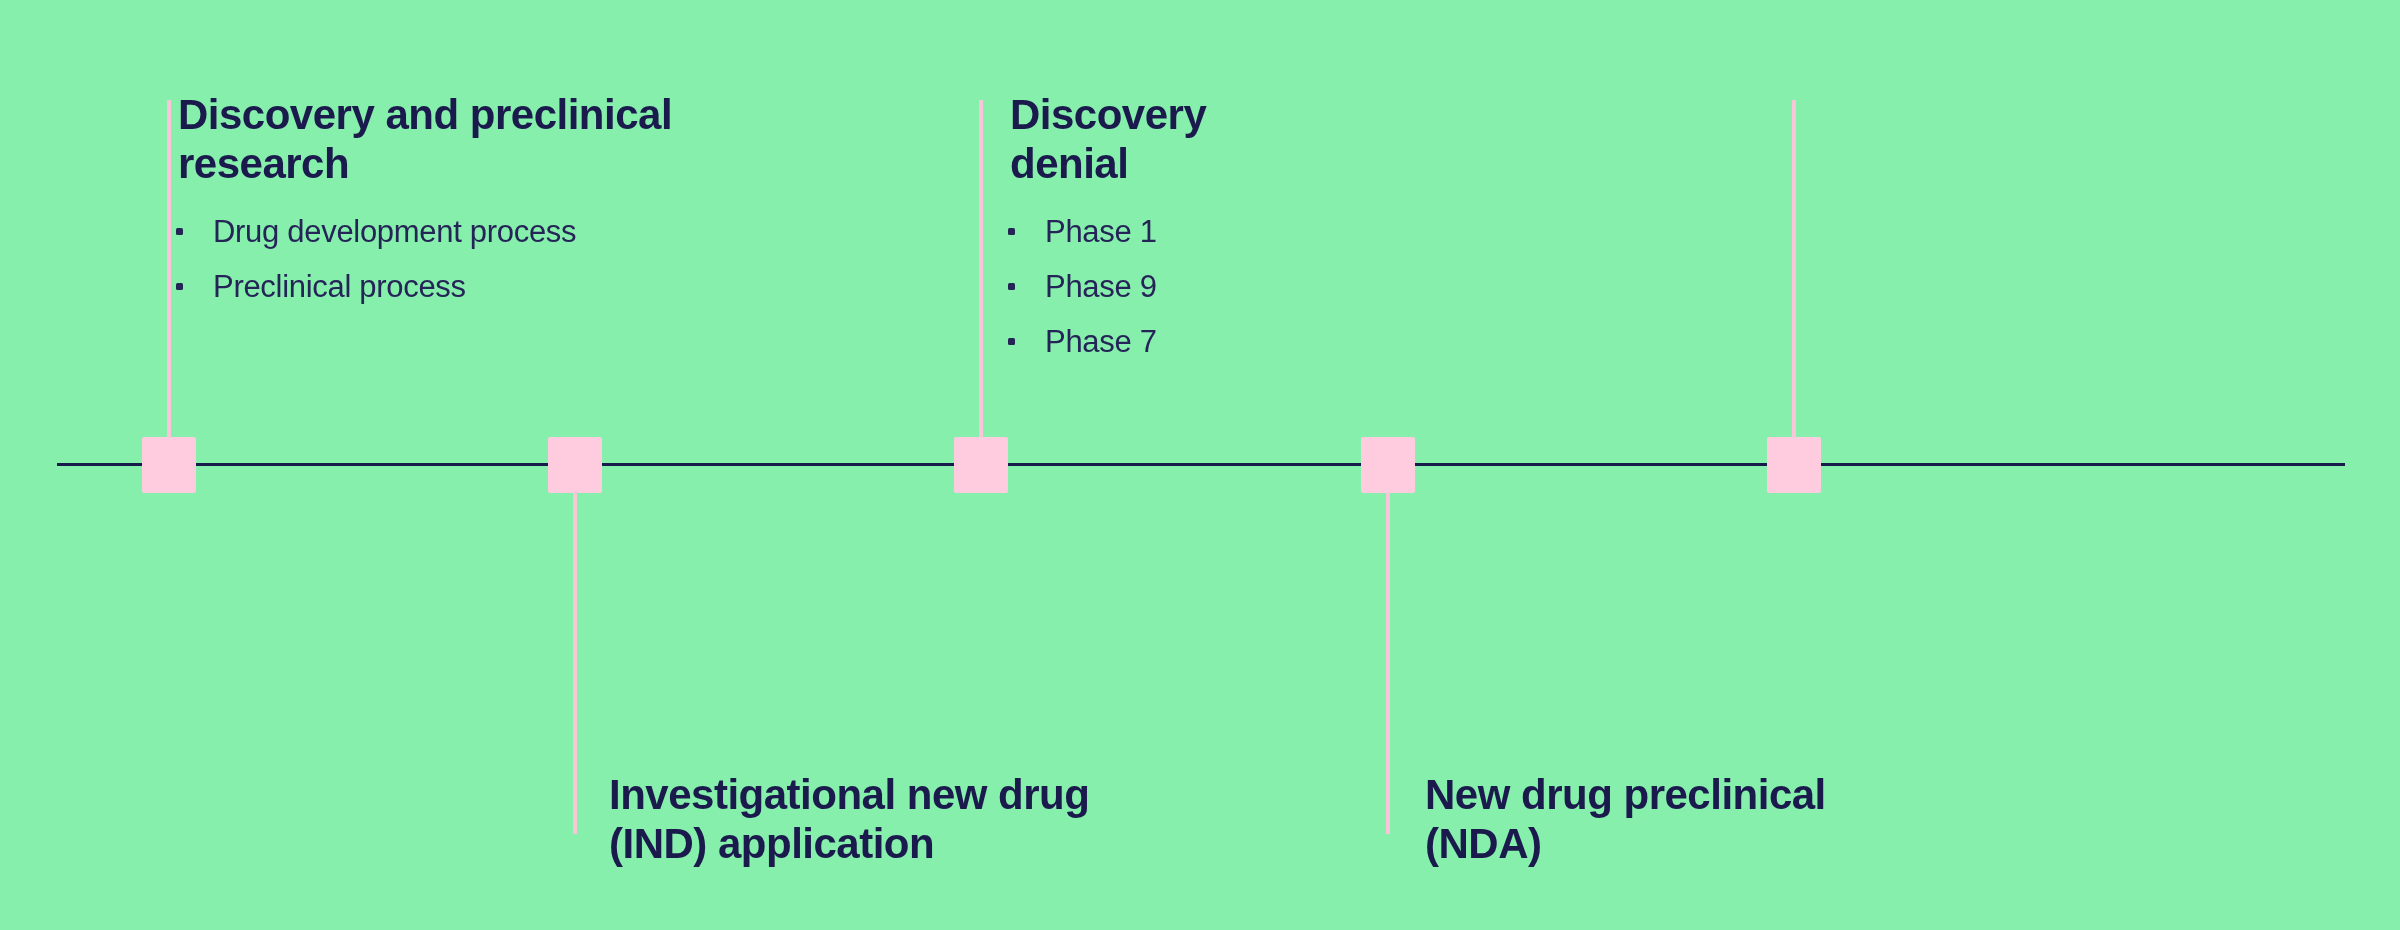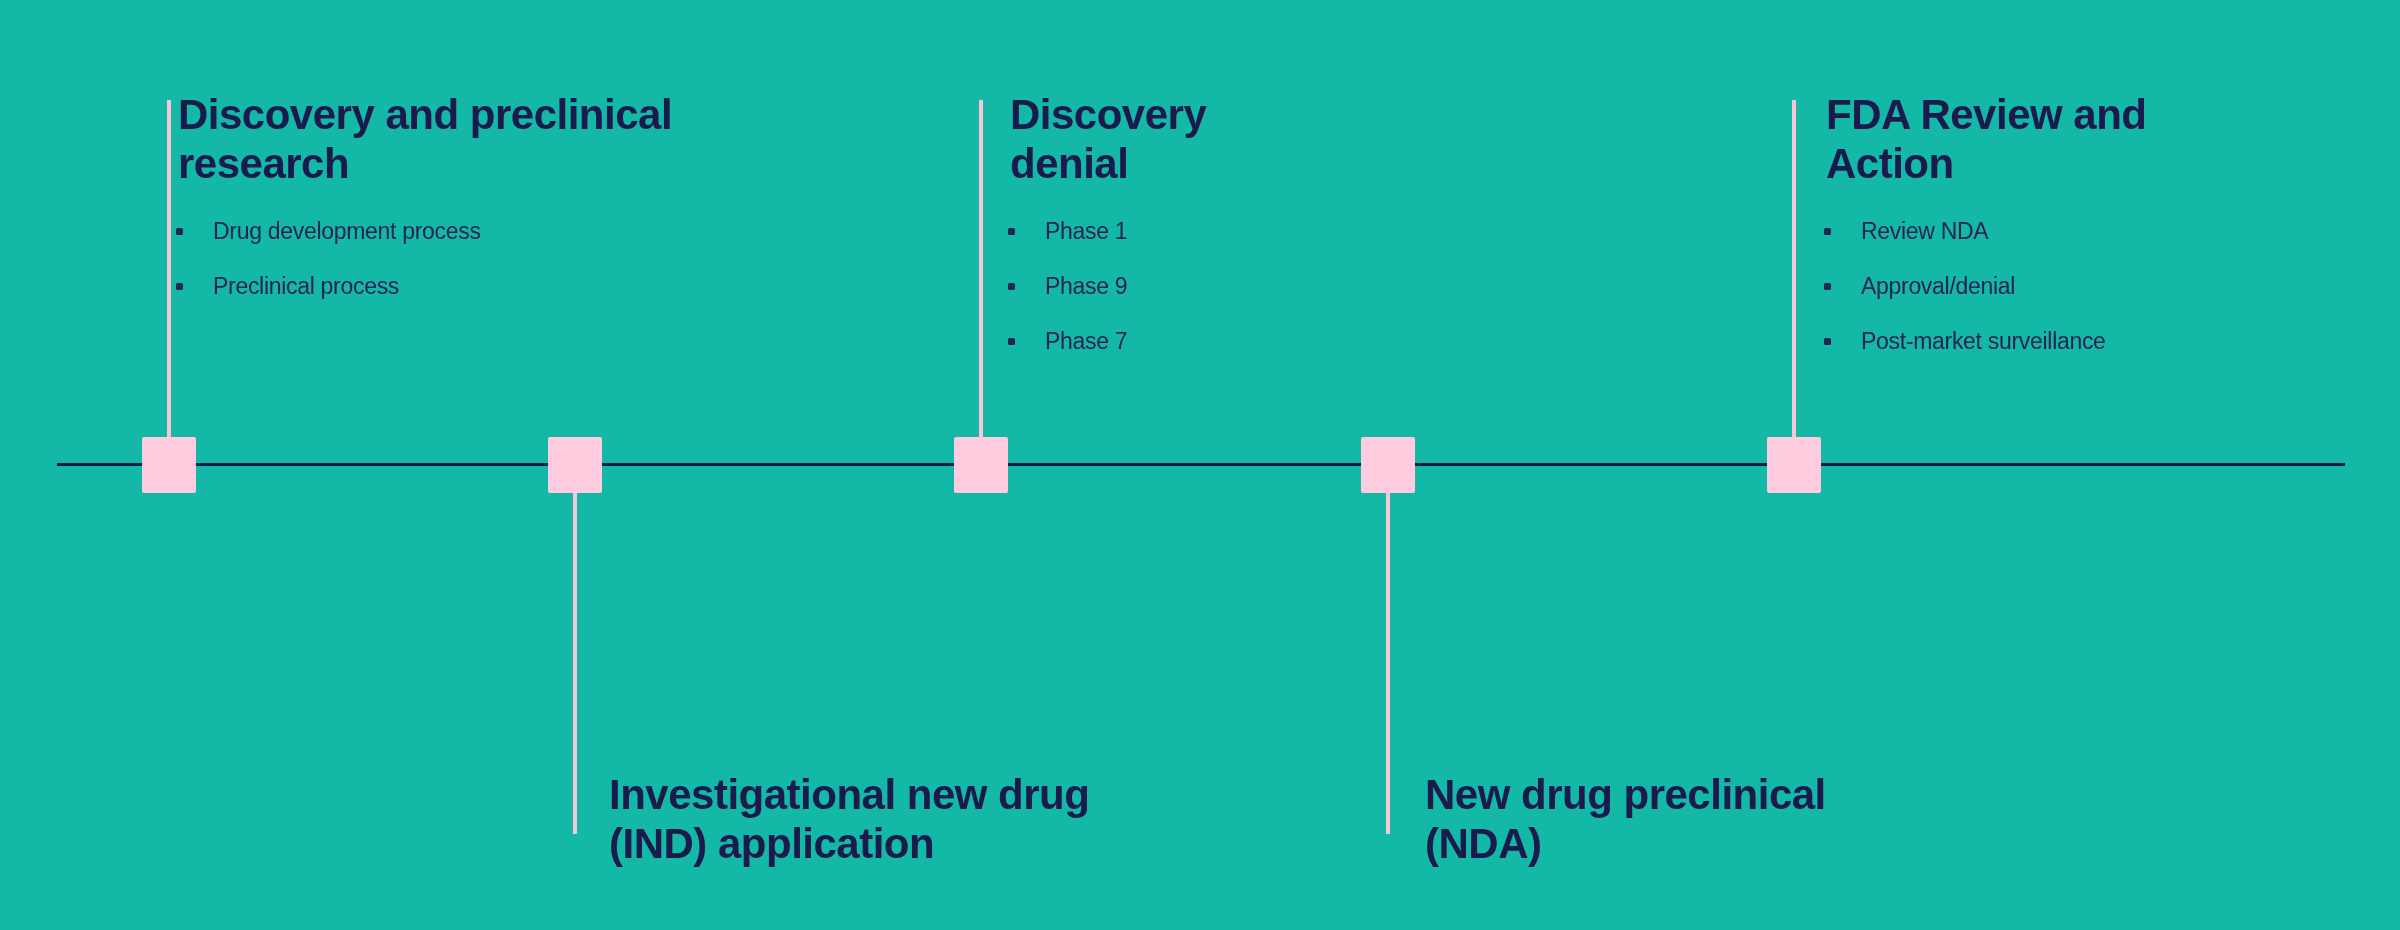--- a/index.html
+++ b/index.html
@@ -10,21 +10,21 @@
   body {
     width: 2400px;
     height: 930px;
     overflow: hidden;
     position: relative;
     font-family: "Liberation Sans", "DejaVu Sans", sans-serif;
   }
   .canvas {
     position: absolute;
     inset: 0;
-    background: #14b8a6;
+    background: #86efac;
   }
   
   .axis {
     position: absolute;
     left: 57px;
     top: 463px;
     width: 2288px;
     height: 3px;
     background: #171A4B;
   }
@@ -75,21 +75,21 @@
     color: #1B1A4D;
     padding-left: 2px;
   }
   ul.bullets {
     list-style: none;
     margin: 16px 0 0 0;
     padding: 0;
   }
   ul.bullets li {
     position: relative;
-    font-size: 23px;
+    font-size: 31px;
     line-height: 55px;
     letter-spacing: -0.3px;
     color: #252457;
     padding-left: 37px;
   }
   ul.bullets li::before {
     content: "";
     position: absolute;
     left: 0;
     top: 24px;
@@ -148,25 +148,14 @@
     </ul>
   </div>
 
   <div class="label bottom m4">
     <div class="title">
       <span>New drug preclinical</span><br>
       <span>(NDA)</span>
     </div>
   </div>
 
-  <div class="label top m5">
-    <div class="title">
-      <span>FDA Review and</span><br>
-      <span>Action</span>
-    </div>
-    <ul class="bullets">
-      <li>Review NDA</li>
-      <li>Approval/denial</li>
-      <li>Post-market surveillance</li>
-    </ul>
-  </div>
 
 </div>
 
 </body></html>

